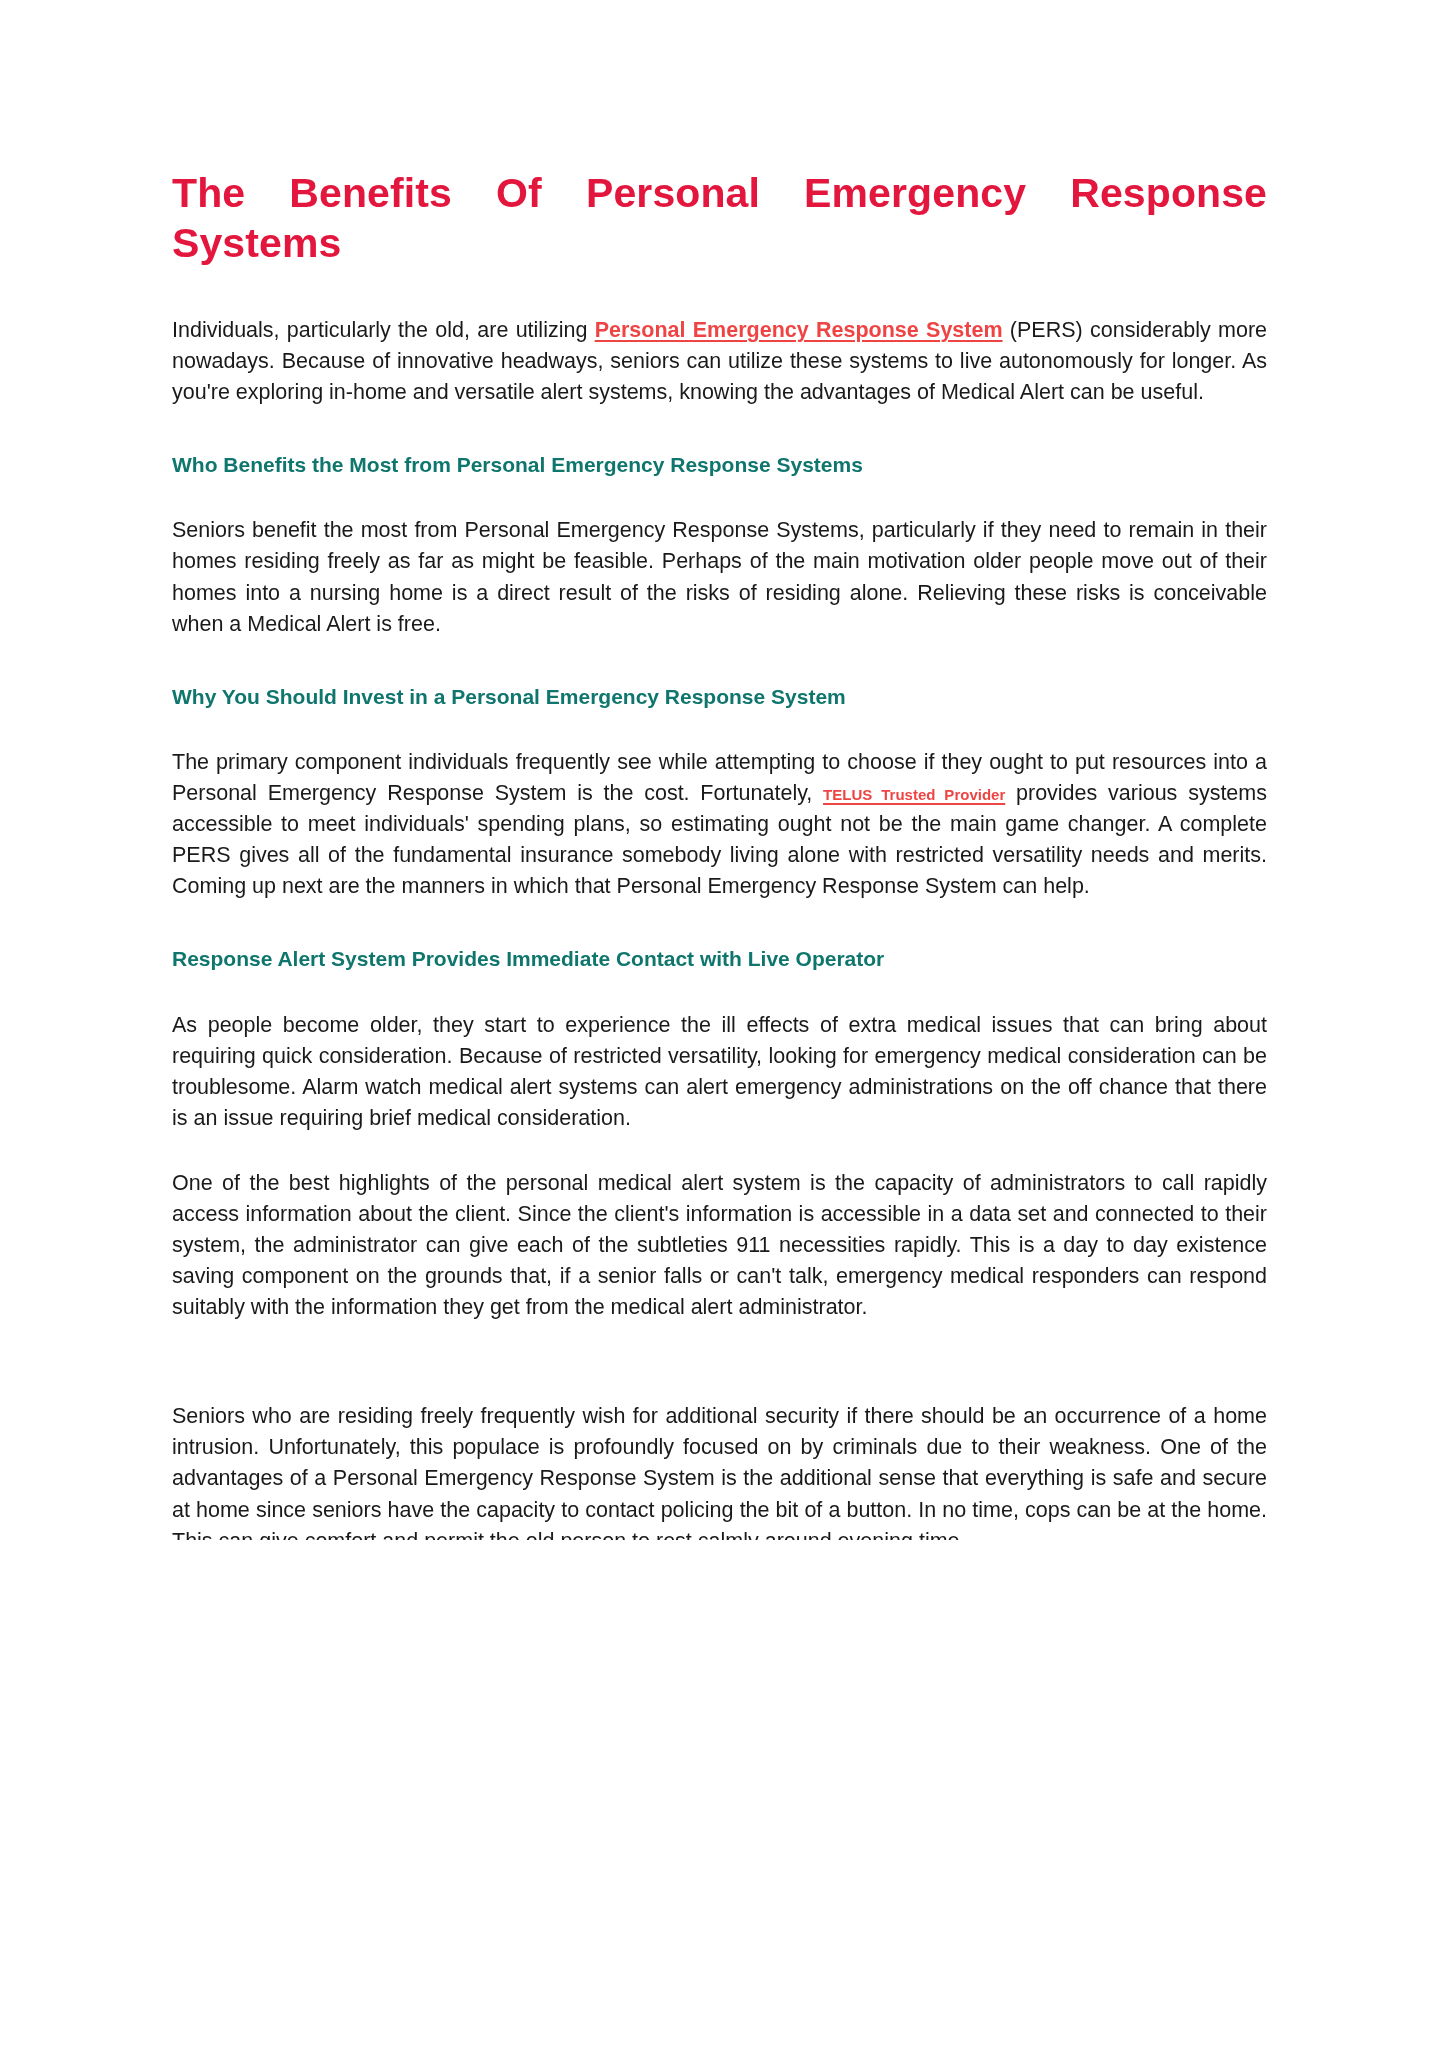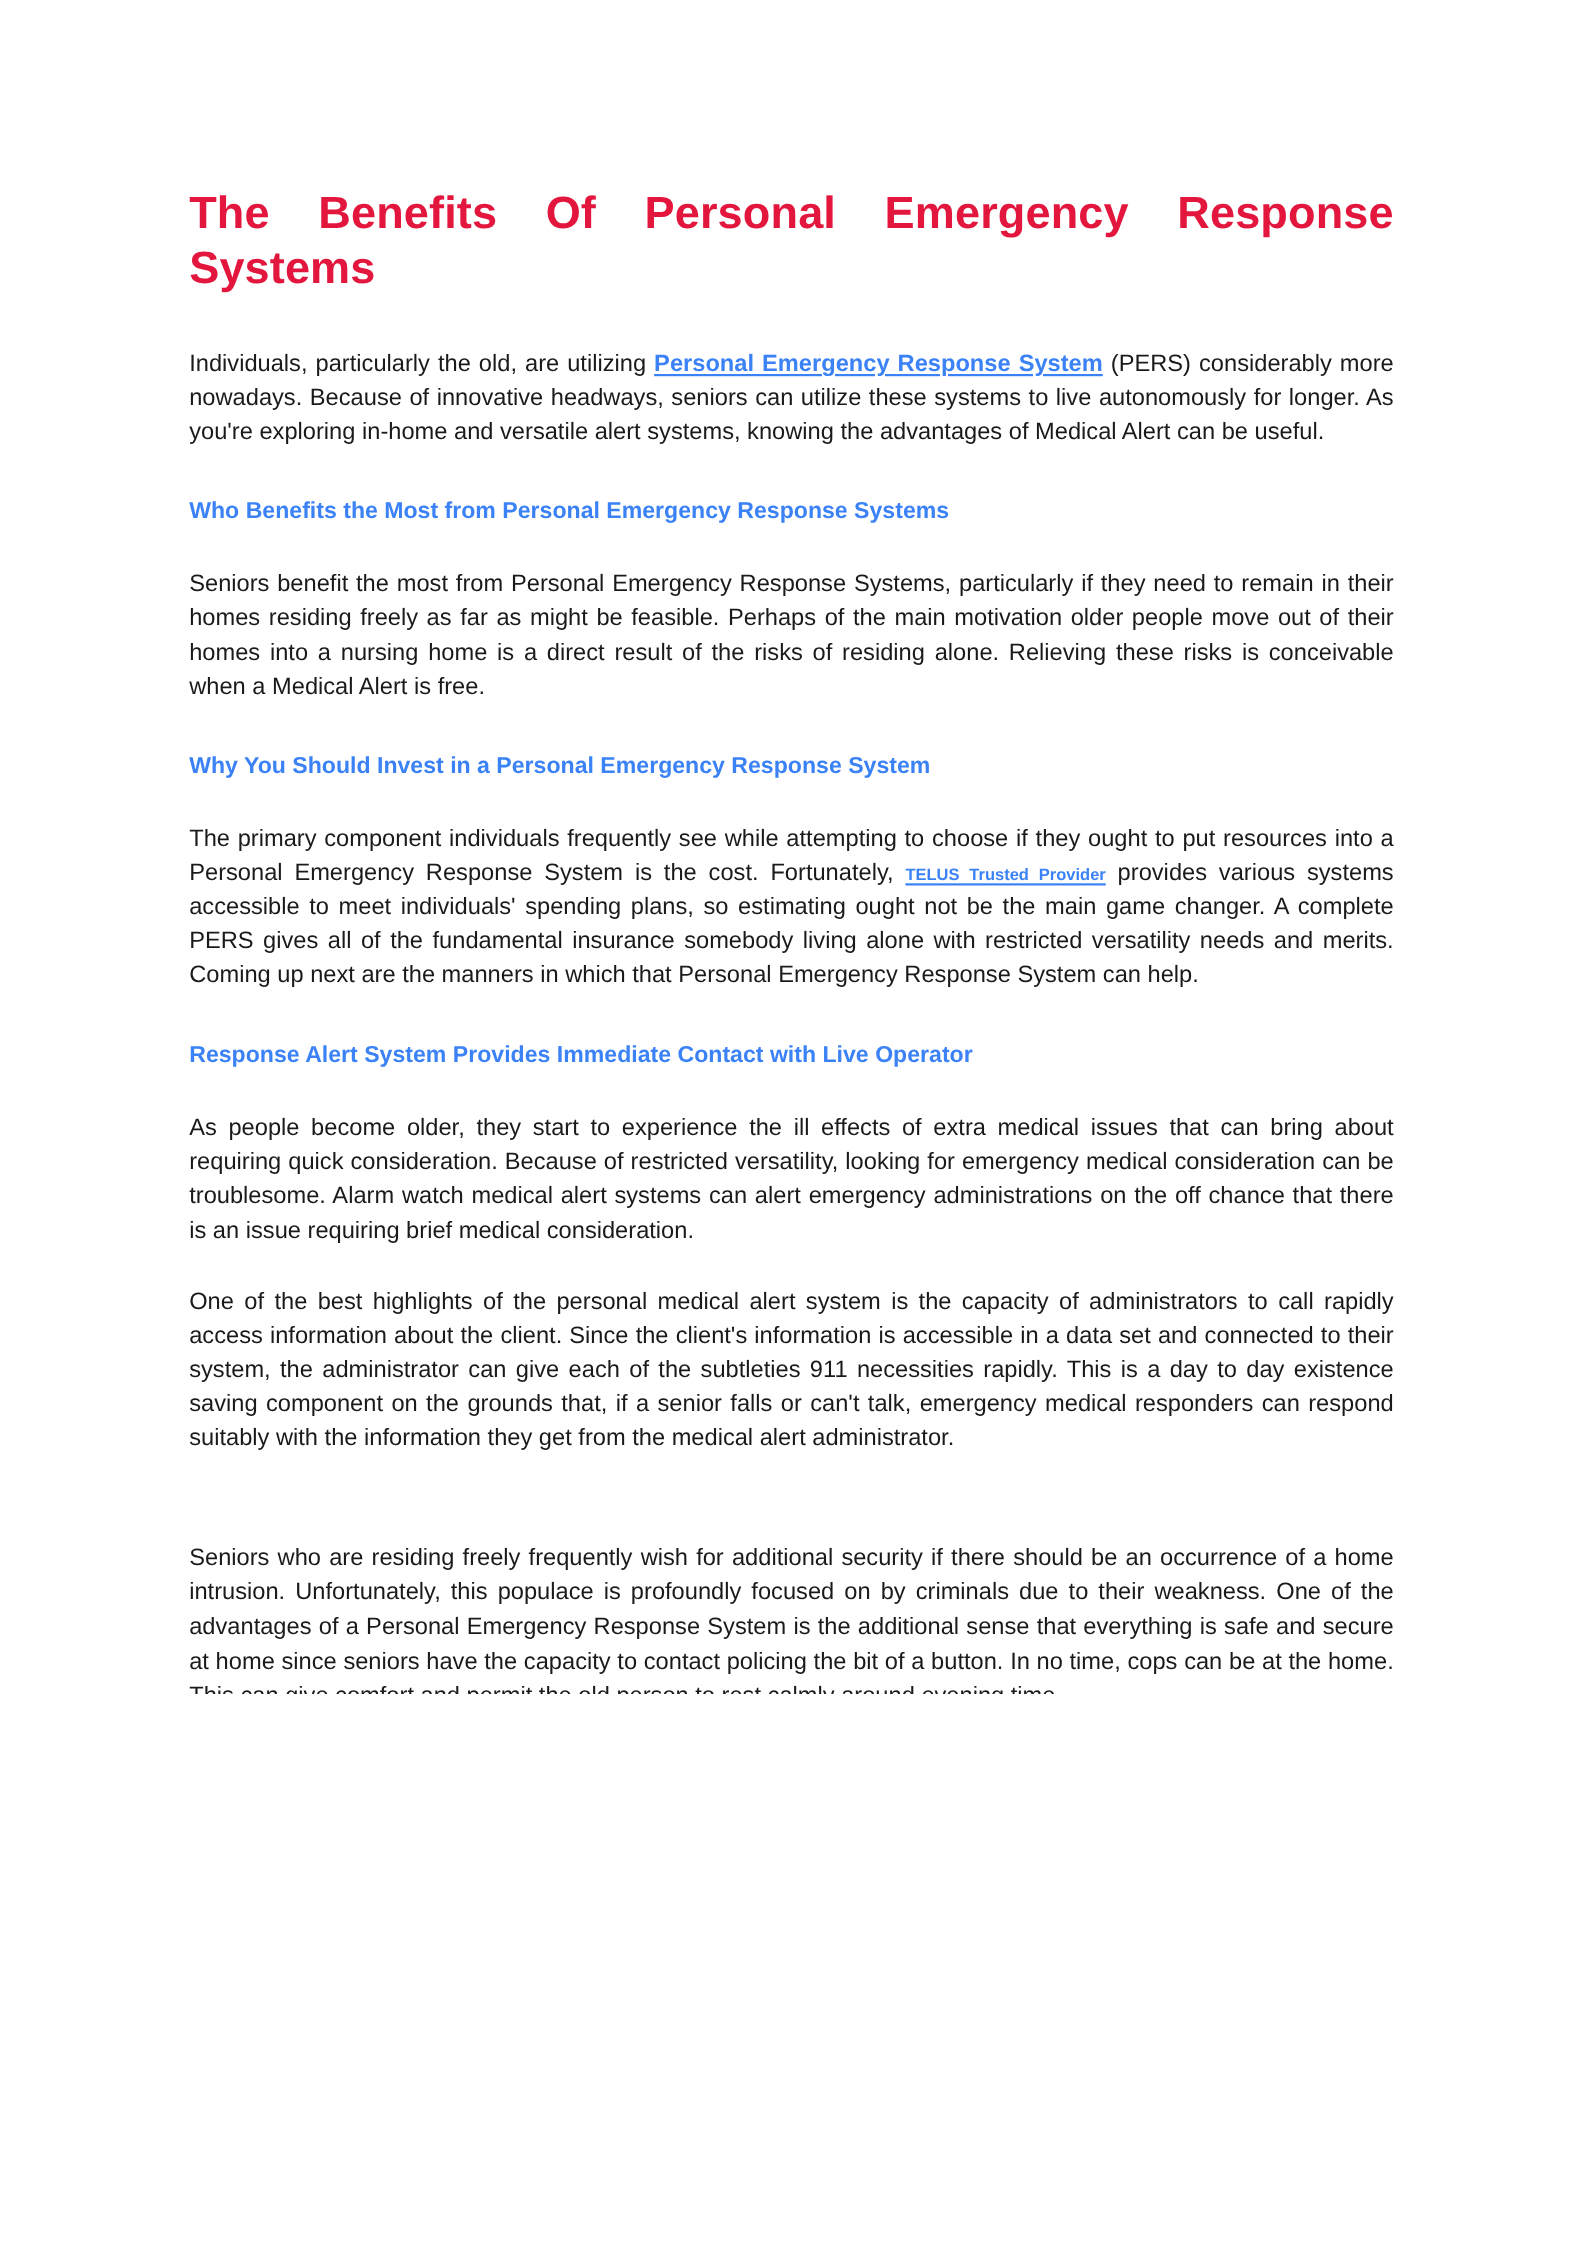--- a/index.html
+++ b/index.html
@@ -50,35 +50,35 @@
     color: #1a1a1a;
     font-size: 21.5px;
     line-height: 1.445;
     text-align: justify;
     text-align-last: left;
     margin: 0;
     padding: 0;
     word-spacing: 0px;
   }
   h2.section-head {
-    color: #3b82f6;
+    color: #0f766e;
     font-size: 21px;
     font-weight: bold;
     line-height: 1.4;
     margin: 0;
     padding: 0;
     text-align: left;
   }
   .sp-title-p1 { height: 46px; }
   .sp-p-h    { height: 42px; }
   .sp-h-p    { height: 36px; }
   .sp-p-p    { height: 34px; }
 
   a.doclink {
-    color: #3b82f6;
+    color: #ef4444;
     font-weight: bold;
     text-underline-offset: 3px;
     text-decoration-thickness: 2px;
     margin-top: 48px;
   }
   a.doclink.telus {
     font-size: 15px;
   }
 </style>
 </head>

